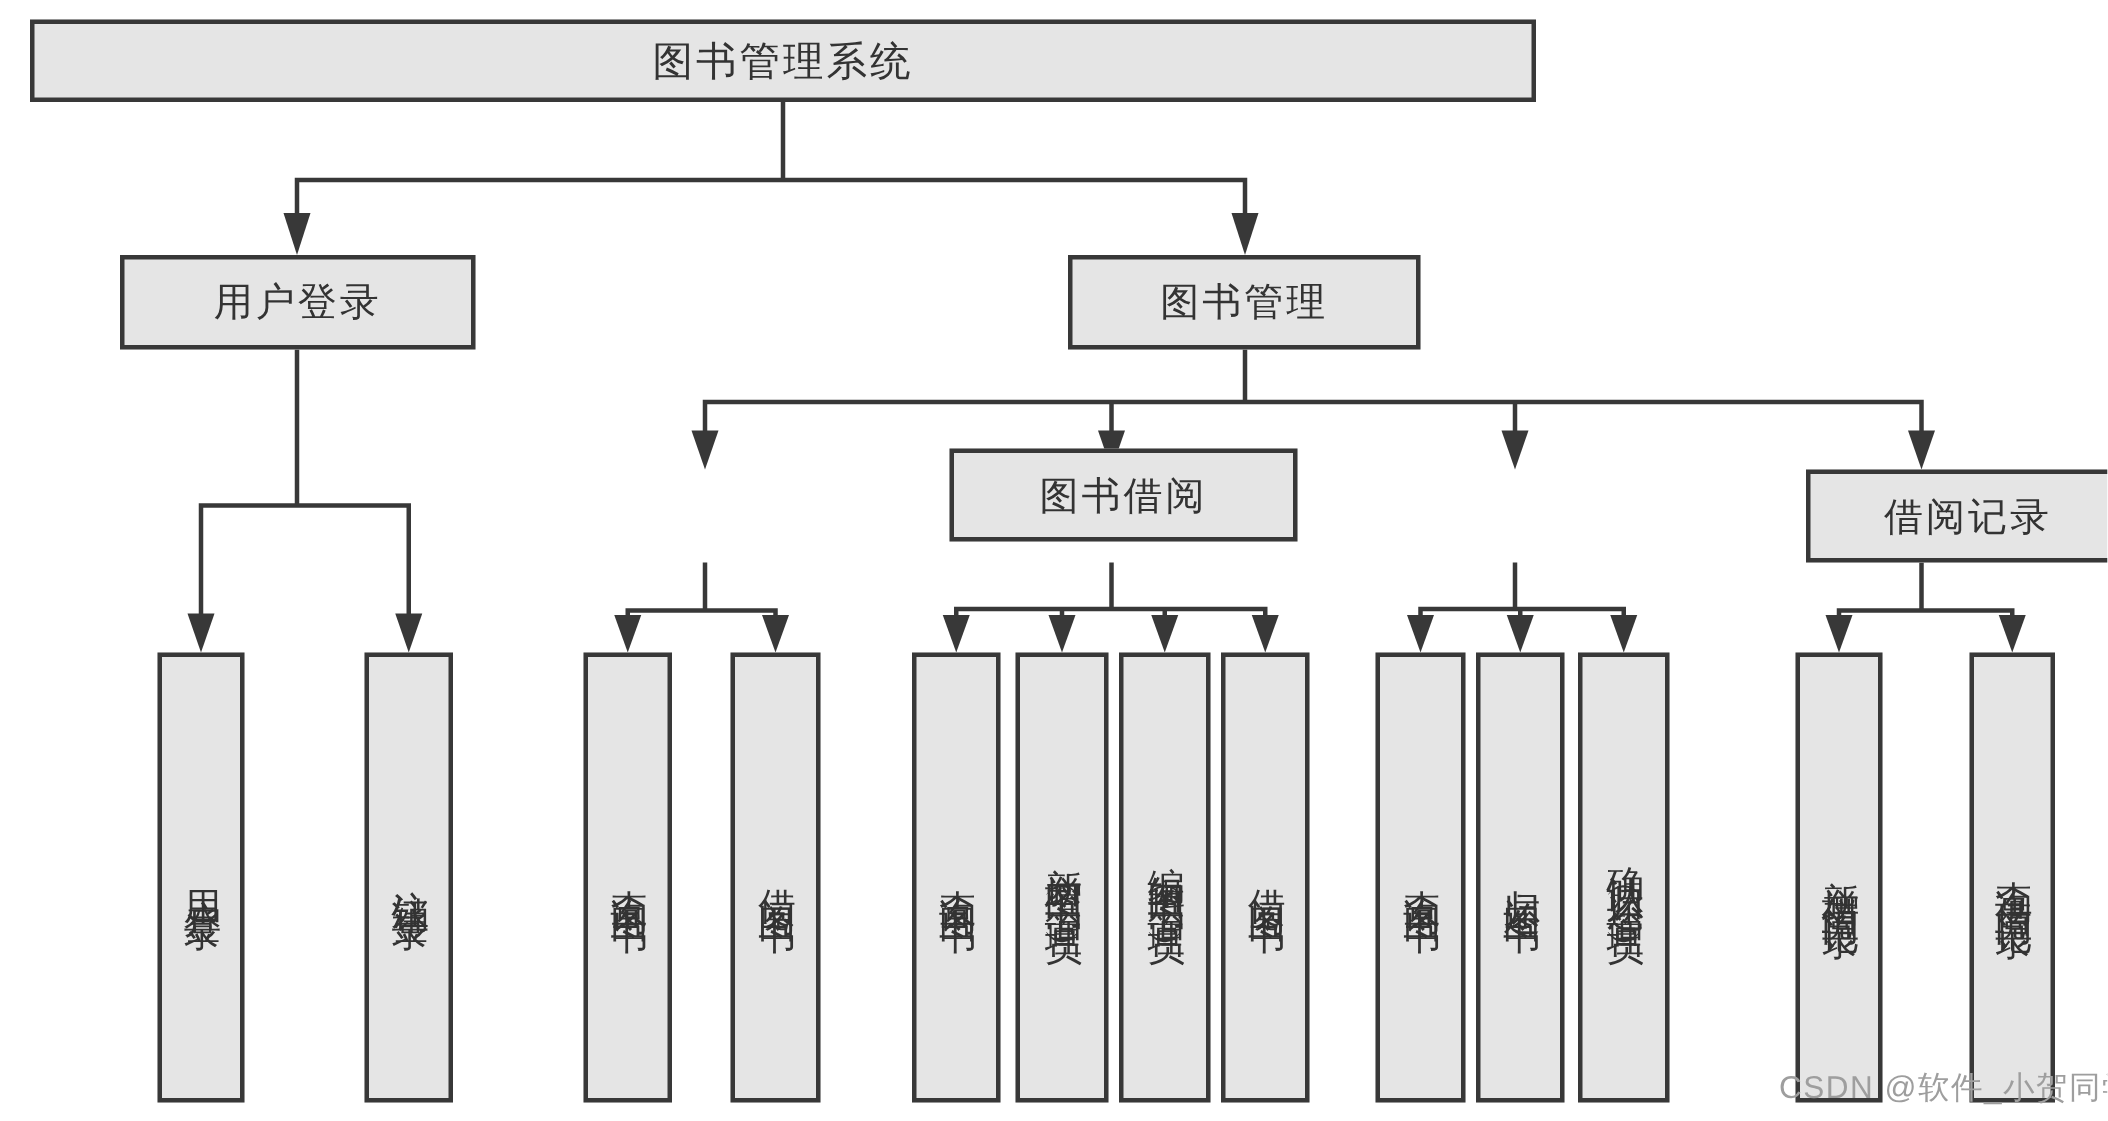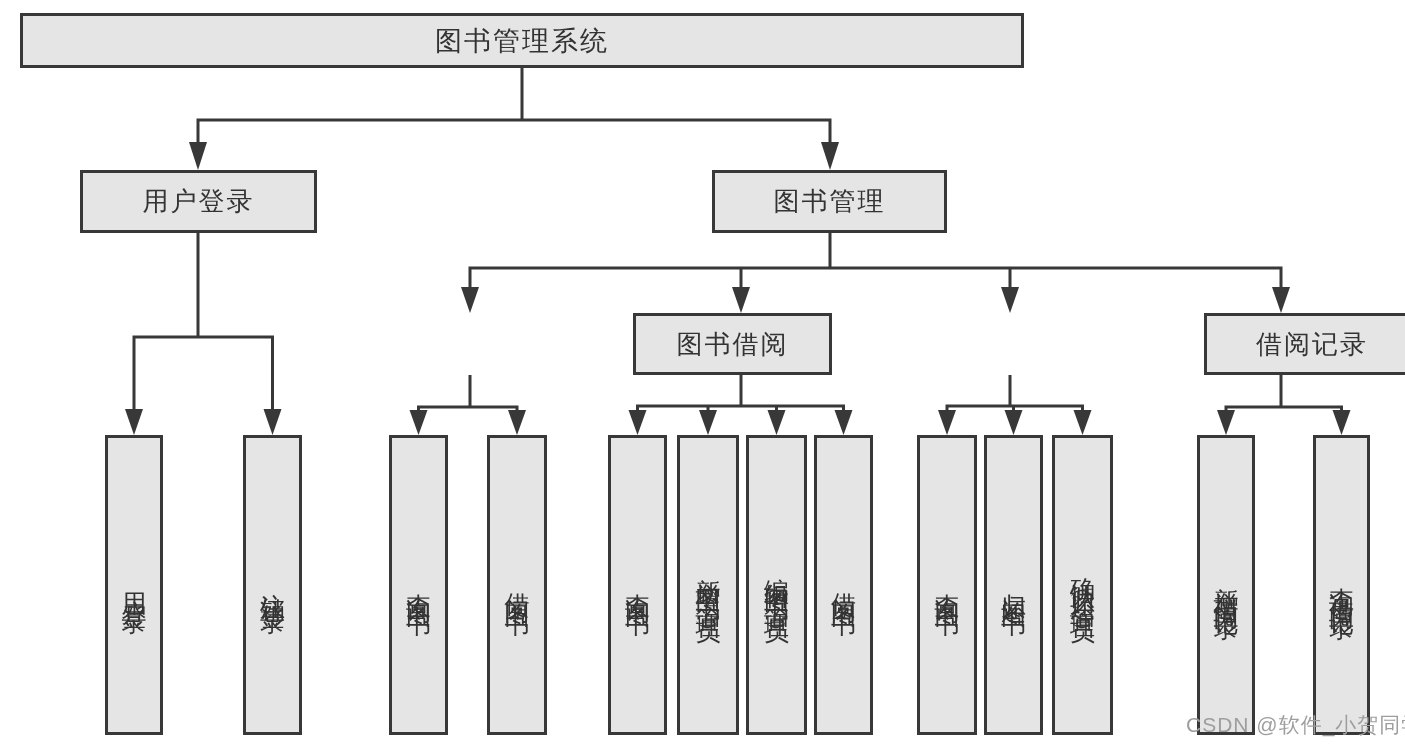--- a/index.html
+++ b/index.html
@@ -92,21 +92,21 @@
       <polygon points="1217,410 1235,410 1226,435"></polygon>
       <polygon points="1332.5,410 1350.5,410 1341.5,435"></polygon>
     </g>
   </svg>
 
   <div class="node hnode root-node" style="left:20px;top:13px;width:1004px;height:55px">图书管理系统</div>
 
   <div class="node hnode" style="left:80px;top:170px;width:237px;height:63px">用户登录</div>
   <div class="node hnode" style="left:712px;top:170px;width:235px;height:63px">图书管理</div>
 
-  <div class="node hnode" style="left:633px;top:313px;width:199px;height:62px">图书借阅</div>
+  <div class="node hnode" style="left:633px;top:299px;width:232px;height:62px">图书借阅</div>
   <div class="node hnode" style="left:1204px;top:313px;width:216px;height:62px">借阅记录</div>
 
   <div class="node leaf" style="left:105px;width:58px">
     <span class="vtext">用户登录</span>
   </div>
   <div class="node leaf" style="left:243px;width:59px">
     <span class="vtext">注销登录</span>
   </div>
 
   <div class="node leaf" style="left:389px;width:59px">

